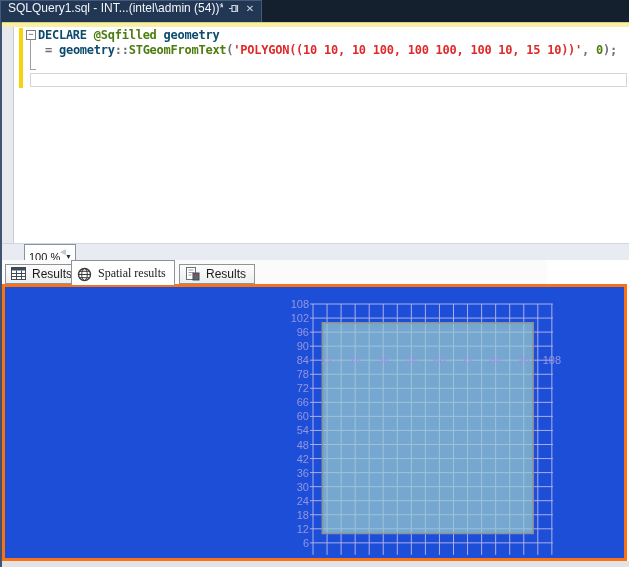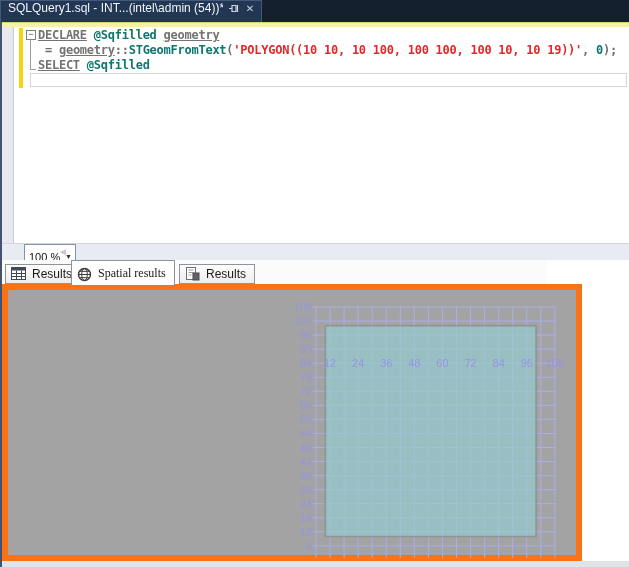--- a/index.html
+++ b/index.html
@@ -25,42 +25,42 @@
   .change-bar { position:absolute; left:19px; top:1px; width:4px; height:60px; background:#f5d30d; }
   .fold-box { position:absolute; left:26px; top:3px; width:10px; height:10px; background:#fff;
               border:1px solid #7f7f7f; color:#3c3c3c; font-size:9px; line-height:7px; text-align:center; }
   .fold-line { position:absolute; left:30px; top:13px; width:1px; height:29px; background:#9d9d9d; }
   .fold-corner { position:absolute; left:30px; top:42px; width:6px; height:1px; background:#9d9d9d; }
   .current-line-box { position:absolute; left:30px; top:46px; width:597px; height:14px;
                       border:1px solid #d5d6da; background:#fff; }
   .code { position:absolute; left:38px; top:1px; font-family:"DejaVu Sans Mono","Liberation Mono",monospace;
           font-size:12px; font-weight:600; letter-spacing:-0.25px; }
   .code .line { height:15px; line-height:15px; white-space:pre; }
-  .tok-kw { color:#737373;text-decoration:underline; } .tok-plain { color:#0f766e; } .tok-op { color:#6e6e6e; } .tok-str { color:#df2a2a; }
+  .tok-kw { color:#0c4a6e; } .tok-plain { color:#4d7c0f; } .tok-op { color:#6e6e6e; } .tok-str { color:#df2a2a; }
 
   
   .zoom-row { position:absolute; left:0; top:243px; width:629px; height:17px; background:#e9ebf2;
               border-top:1px solid #d4d6de; }
   .zoom-combo { position:absolute; left:2px; top:0px; width:52px; height:25px; background:#fff;
                 border:1px solid #8494a4; display:flex; align-items:center;margin-left:22px; }
   .zoom-combo-value { flex:1; font-size:11px; color:#111; padding-left:4px; }
   .zoom-combo-arrow { width:13px; font-size:7px; color:#333; text-align:center; }
   .scroll-left-arrow { position:absolute; left:58px; top:2px; font-size:10px; color:#c3c7d1; }
 
   
   .result-tabs { position:absolute; left:0; top:260px; width:547px; height:24px; background:#fbfbfc; }
   .rtab { position:absolute; top:4px; height:20px; background:linear-gradient(#fdfdfd,#ededee);
           border:1px solid #8f9499; display:flex; align-items:center; padding:0 8px 0 5px;
           font-size:12px; color:#1a1a1a; cursor:default; }
   .rtab .ricon { width:16px; height:14px; margin-right:5px; flex:0 0 auto; }
   .rtab.selected { top:0; height:25px; background:#ffffff; z-index:3; border-bottom:none;font-family:Liberation Serif, serif; }
 
   
-  .spatial-panel { position:absolute; left:2px; top:284px; width:580px; height:277px; background:#a3a3a3;
-                   border:6px solid #f97316; }
+  .spatial-panel { position:absolute; left:2px; top:284px; width:625px; height:277px; background:#1d4ed8;
+                   border:3px solid #f97316; }
   .spatial-panel svg { position:absolute; left:0; top:0; }
   .bottom-strip { position:absolute; left:0; top:561px; width:629px; height:6px; background:#e2e3e6; }
 </style>
 </head>
 <body>
 
 <div id="app">
 
   <div class="tab-strip">
     <div class="doc-tab">
@@ -77,22 +77,21 @@
 
   <div class="editor">
     <div class="indicator-margin"></div>
     <div class="change-bar"></div>
     <div class="fold-box">−</div>
     <div class="fold-line"></div>
     <div class="fold-corner"></div>
     <div class="current-line-box"></div>
     <div class="code" id="code-lines">
         <div class="line"><span class="tok-kw">DECLARE</span><span class="tok-plain"> @Sqfilled </span><span class="tok-kw">geometry</span></div>
-        <div class="line"><span class="tok-op"> = </span><span class="tok-kw">geometry</span><span class="tok-op">::</span><span class="tok-plain">STGeomFromText</span><span class="tok-op">(</span><span class="tok-str">'POLYGON((10 10, 10 100, 100 100, 100 10, 10 19))'</span><span class="tok-op">, </span><span class="tok-plain">0</span><span class="tok-op">);</span></div>
-        <div class="line"><span class="tok-kw">SELECT</span><span class="tok-plain"> @Sqfilled</span></div>
+        <div class="line"><span class="tok-op"> = </span><span class="tok-kw">geometry</span><span class="tok-op">::</span><span class="tok-plain">STGeomFromText</span><span class="tok-op">(</span><span class="tok-str">'POLYGON((10 10, 10 100, 100 100, 100 10, 15 10))'</span><span class="tok-op">, </span><span class="tok-plain">0</span><span class="tok-op">);</span></div>
         <div class="line"></div>
       </div>
   </div>
   <div class="left-window-border"></div>
 
   <div class="zoom-row">
     <div class="zoom-combo">
       <span class="zoom-combo-value">100 %</span>
       <span class="zoom-combo-arrow">▼</span>
     </div>

